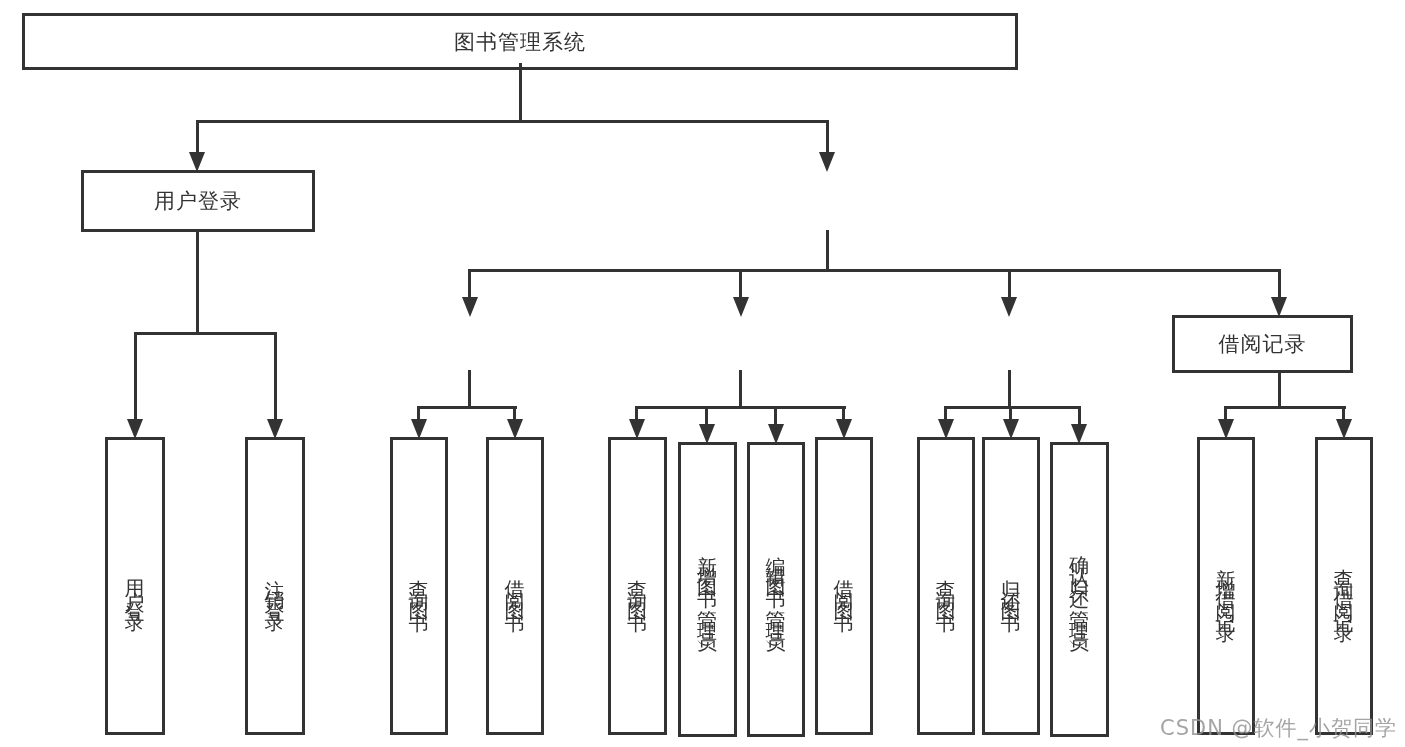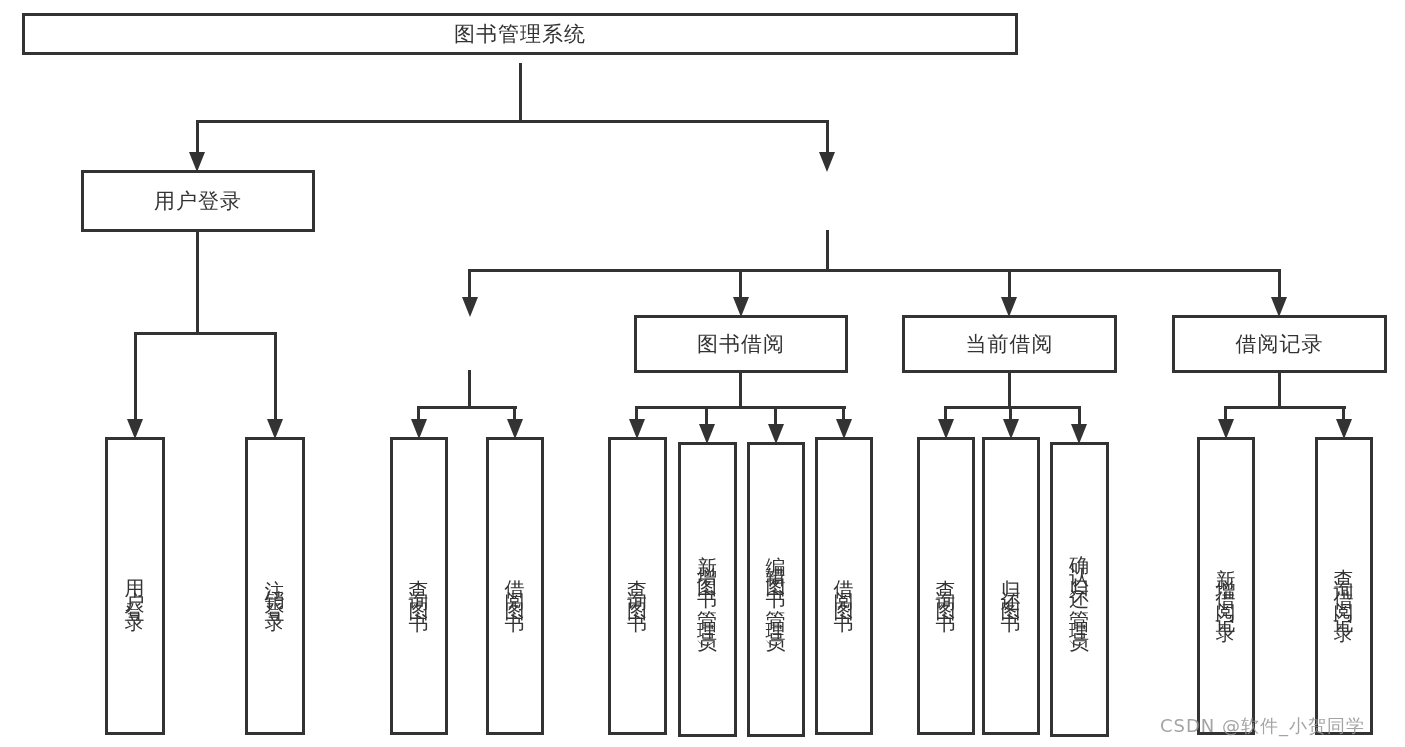--- a/index.html
+++ b/index.html
@@ -34,51 +34,45 @@
     position: absolute;
     width: 0; height: 0;
     border-left: 8px solid transparent;
     border-right: 8px solid transparent;
     border-top: 20px solid #333333;
   }
   .watermark {
     position: absolute;
     left: 1160px;
     top: 714px;
-    font-size: 18px;
+    font-size: 21px;
     color: rgba(148,148,148,0.85);
     letter-spacing: 1px;
     white-space: nowrap;
     z-index: 10;
   }
 </style>
 </head>
 <body>
 
 <div id="stage">
 
-  <div class="box hbox" style="left:22px; top:13px; width:996px; height:42px;">
+  <div class="box hbox" style="left:22px; top:13px; width:996px; height:57px;">
     <span>图书管理系统</span>
   </div>
 
   <div class="box hbox" style="left:81px; top:170px; width:234px; height:62px;">
     <span>用户登录</span>
   </div>
 
 
 
-  <div class="box hbox" style="left:634px; top:315px; width:214px; height:58px;">
-    <span>图书借阅</span>
-  </div>
 
-  <div class="box hbox" style="left:902px; top:315px; width:215px; height:58px;">
-    <span>当前借阅</span>
-  </div>
 
-  <div class="box hbox" style="left:1172px; top:315px; width:215px; height:58px;">
+  <div class="box hbox" style="left:1172px; top:315px; width:181px; height:58px;">
     <span>借阅记录</span>
   </div>
 
   <div class="box vbox" style="left:105px; top:437px; width:60px; height:298px;">
     <span>用户登录</span>
   </div>
 
   <div class="box vbox" style="left:245px; top:437px; width:60px; height:298px;">
     <span>注销登录</span>
   </div>

